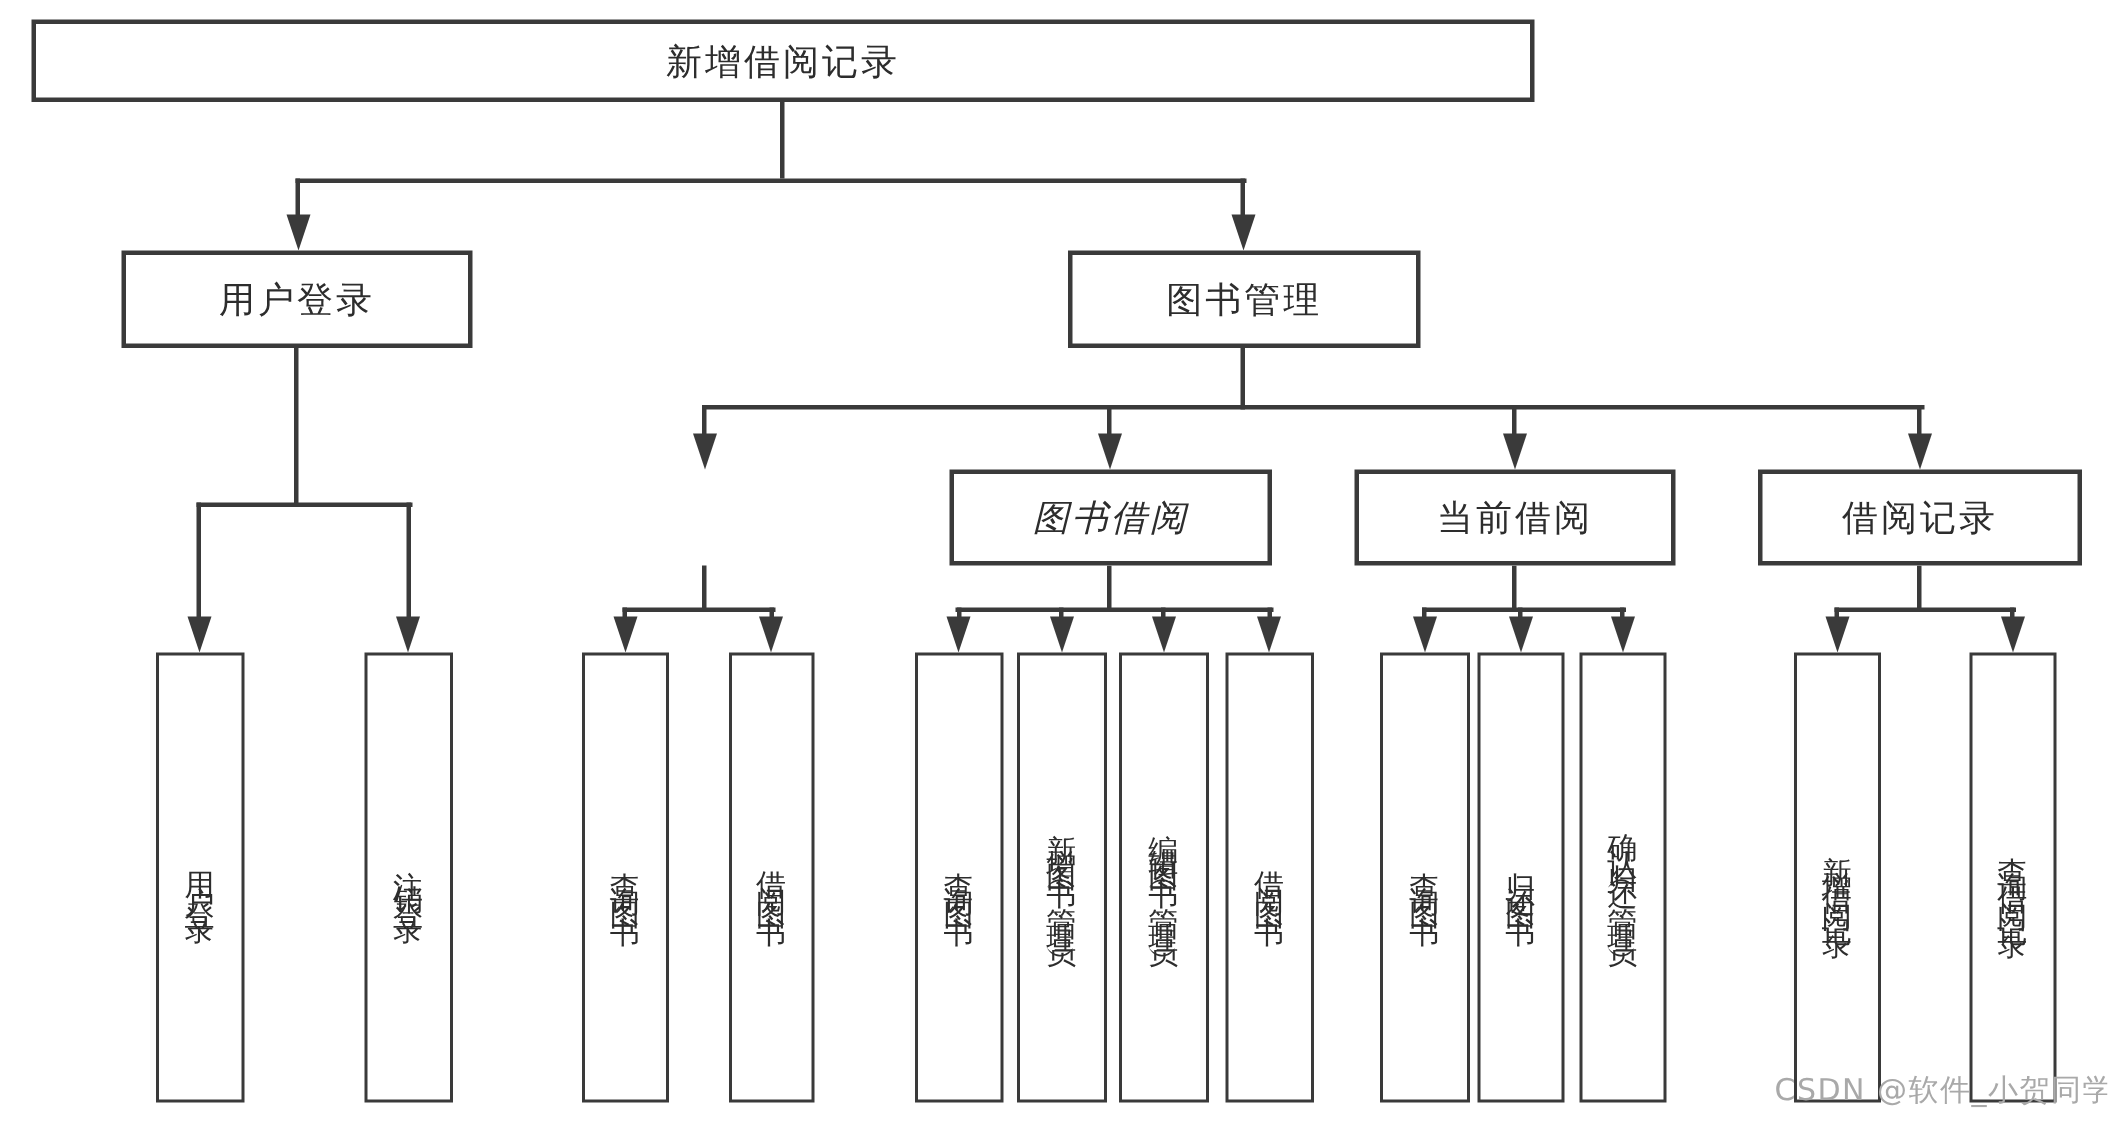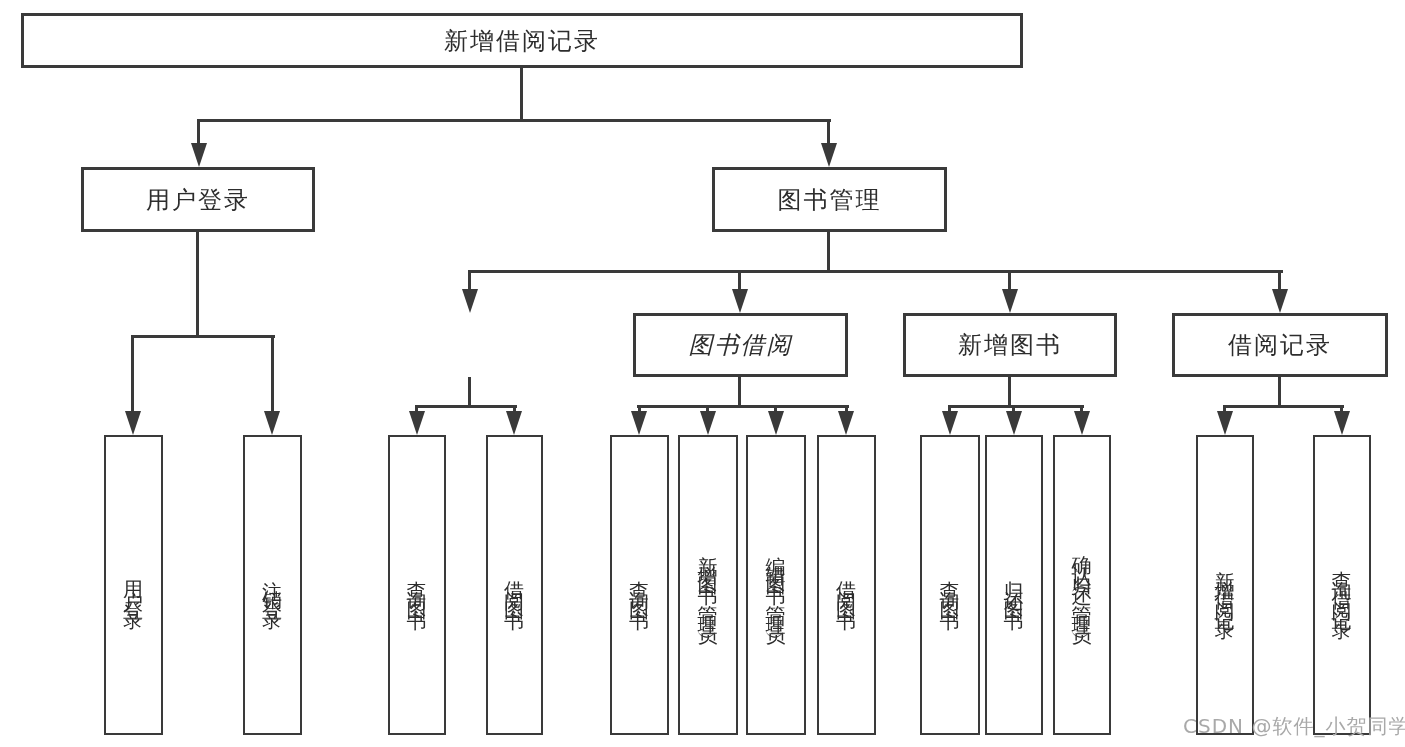--- a/index.html
+++ b/index.html
@@ -71,21 +71,21 @@
   <div class="vline" style="left:1278px;top:270px;height:21px;"></div>
   <div class="arrow" style="left:462px;top:289px;"></div>
   <div class="arrow" style="left:732px;top:289px;"></div>
   <div class="arrow" style="left:1002px;top:289px;"></div>
   <div class="arrow" style="left:1272px;top:289px;"></div>
 
   <div class="box h" style="left:633px;top:313px;width:215px;height:64px;font-style:italic;">
     <span>图书借阅</span>
   </div>
   <div class="box h" style="left:903px;top:313px;width:214px;height:64px;">
-    <span>新增图书</span>
+    <span>当前借阅</span>
   </div>
   <div class="box h" style="left:1172px;top:313px;width:216px;height:64px;text-align:right;">
     <span>借阅记录</span>
   </div>
 
   <div class="vline" style="left:468px;top:377px;height:31px;"></div>
   <div class="hline" style="left:415px;top:405px;width:102px;"></div>
   <div class="vline" style="left:415px;top:405px;height:8px;"></div>
   <div class="vline" style="left:513px;top:405px;height:8px;"></div>
   <div class="arrow" style="left:409px;top:411px;"></div>

